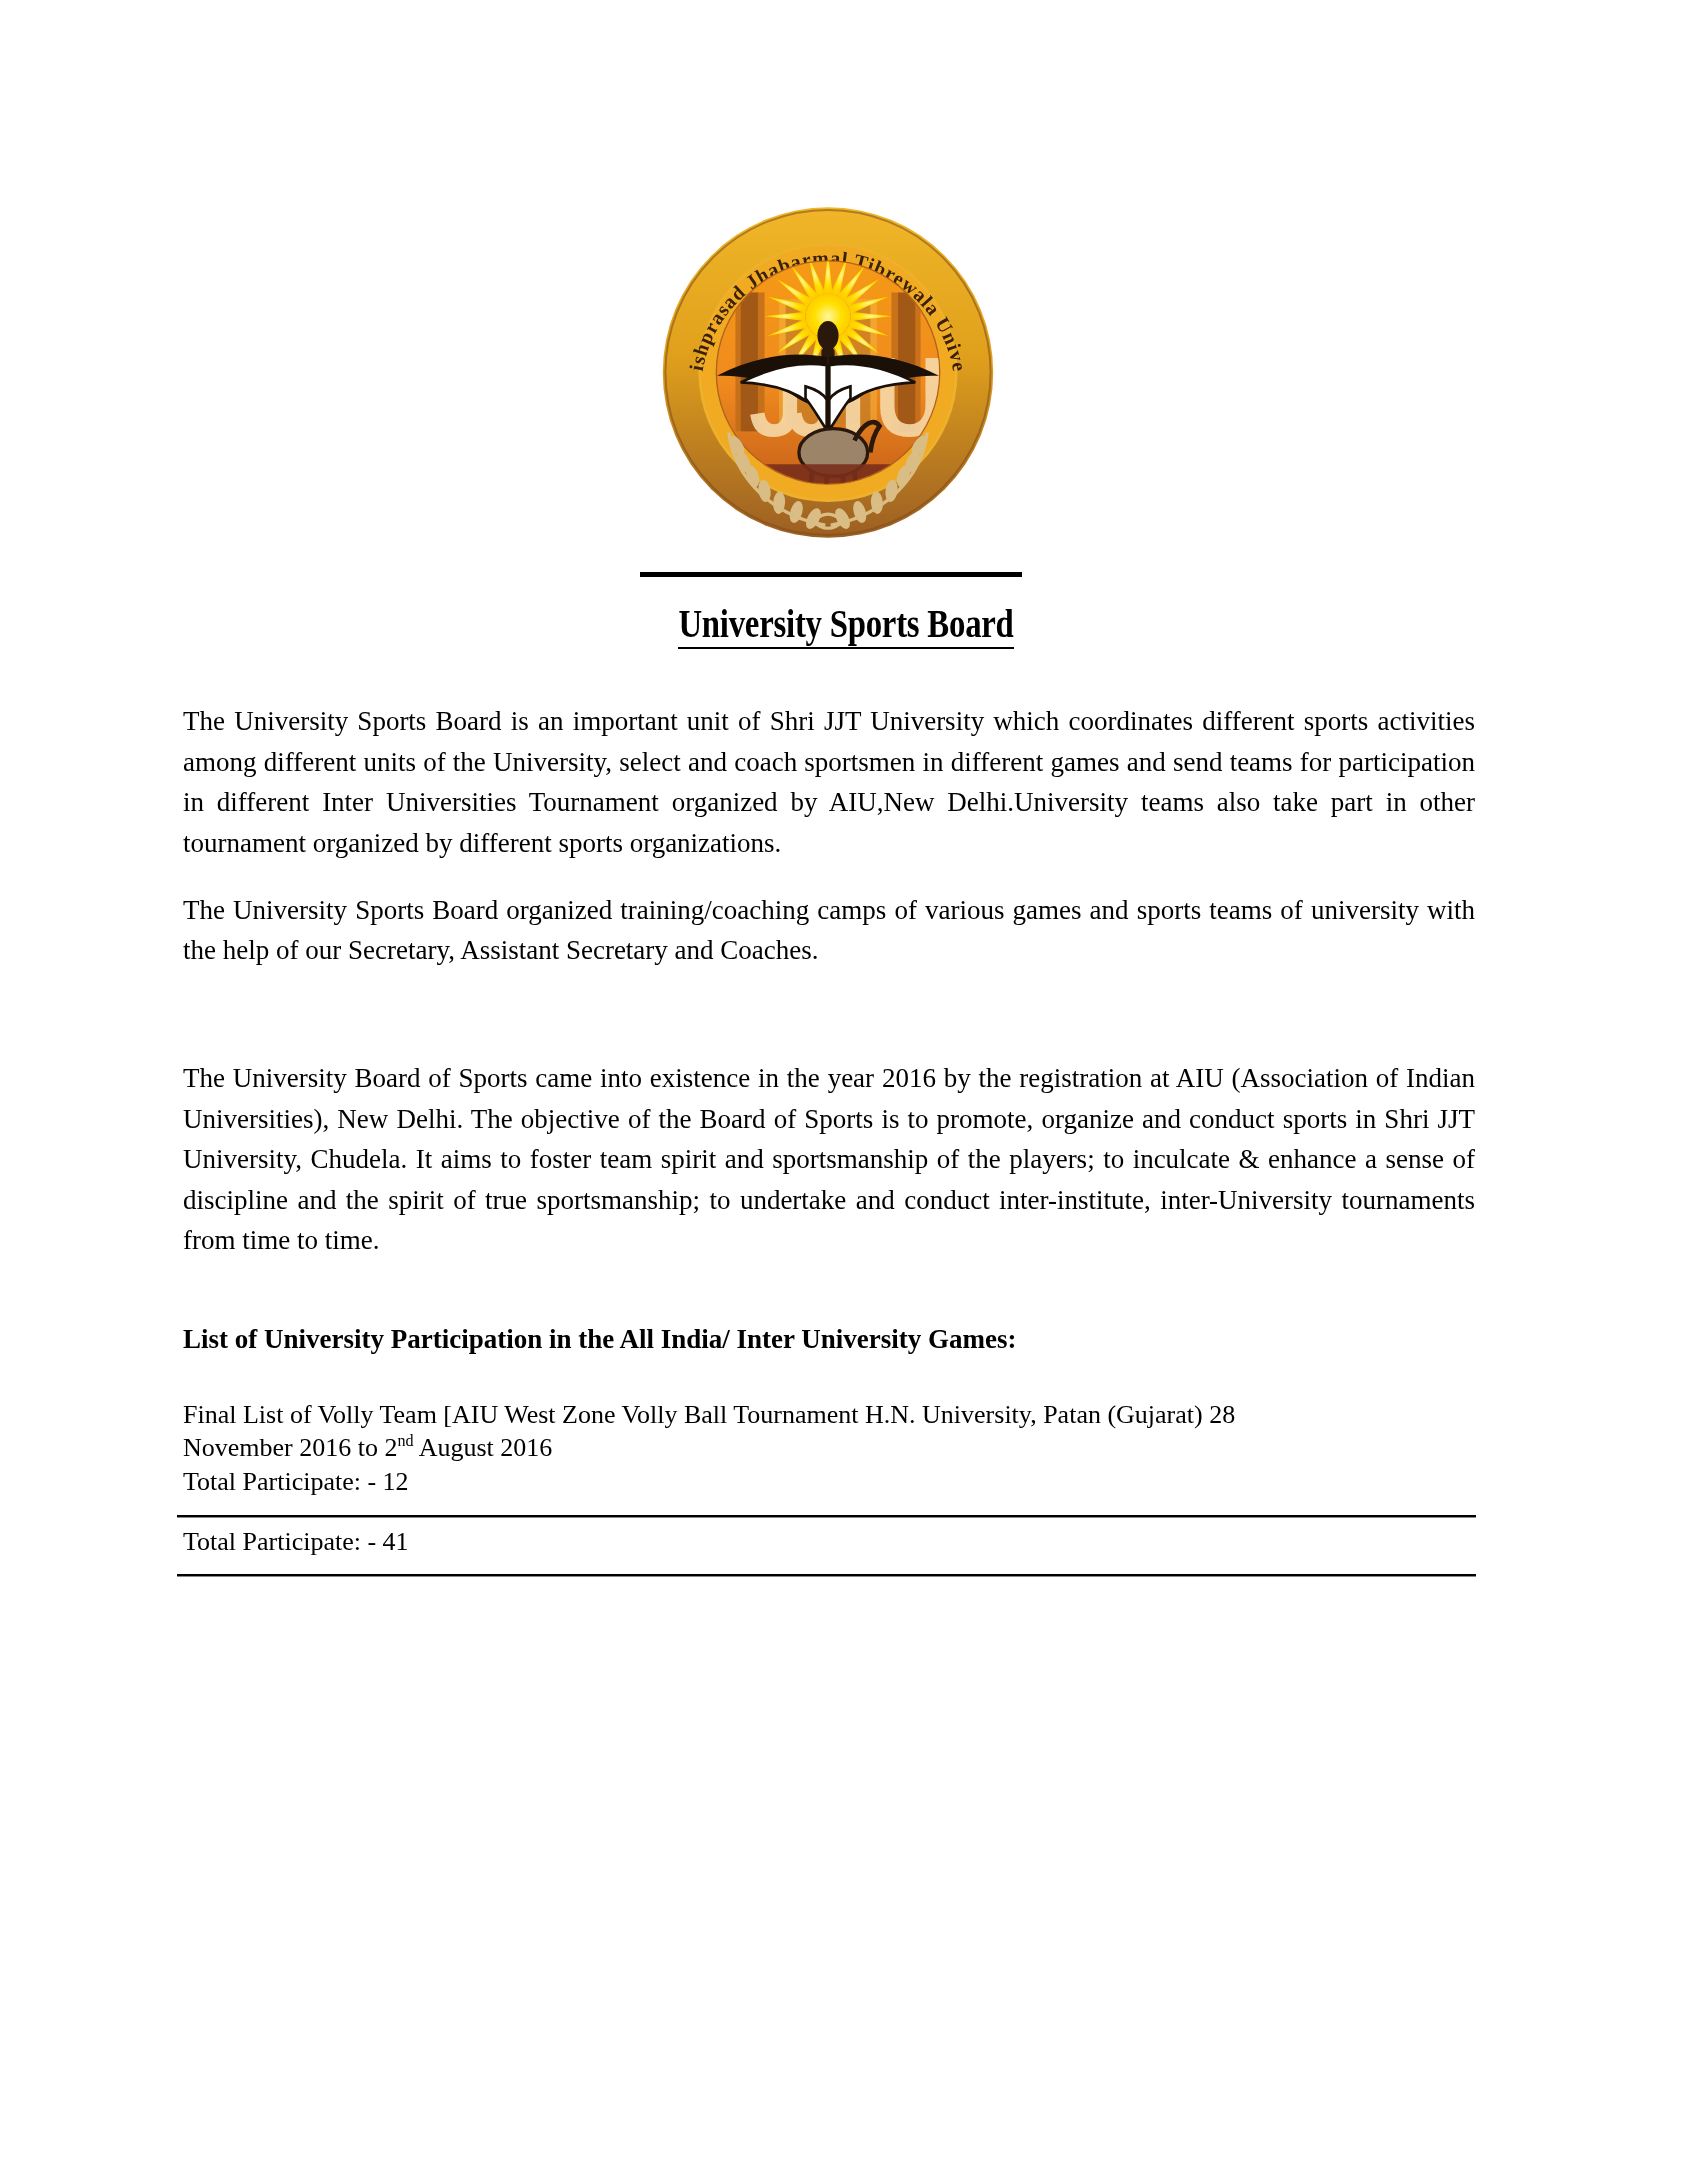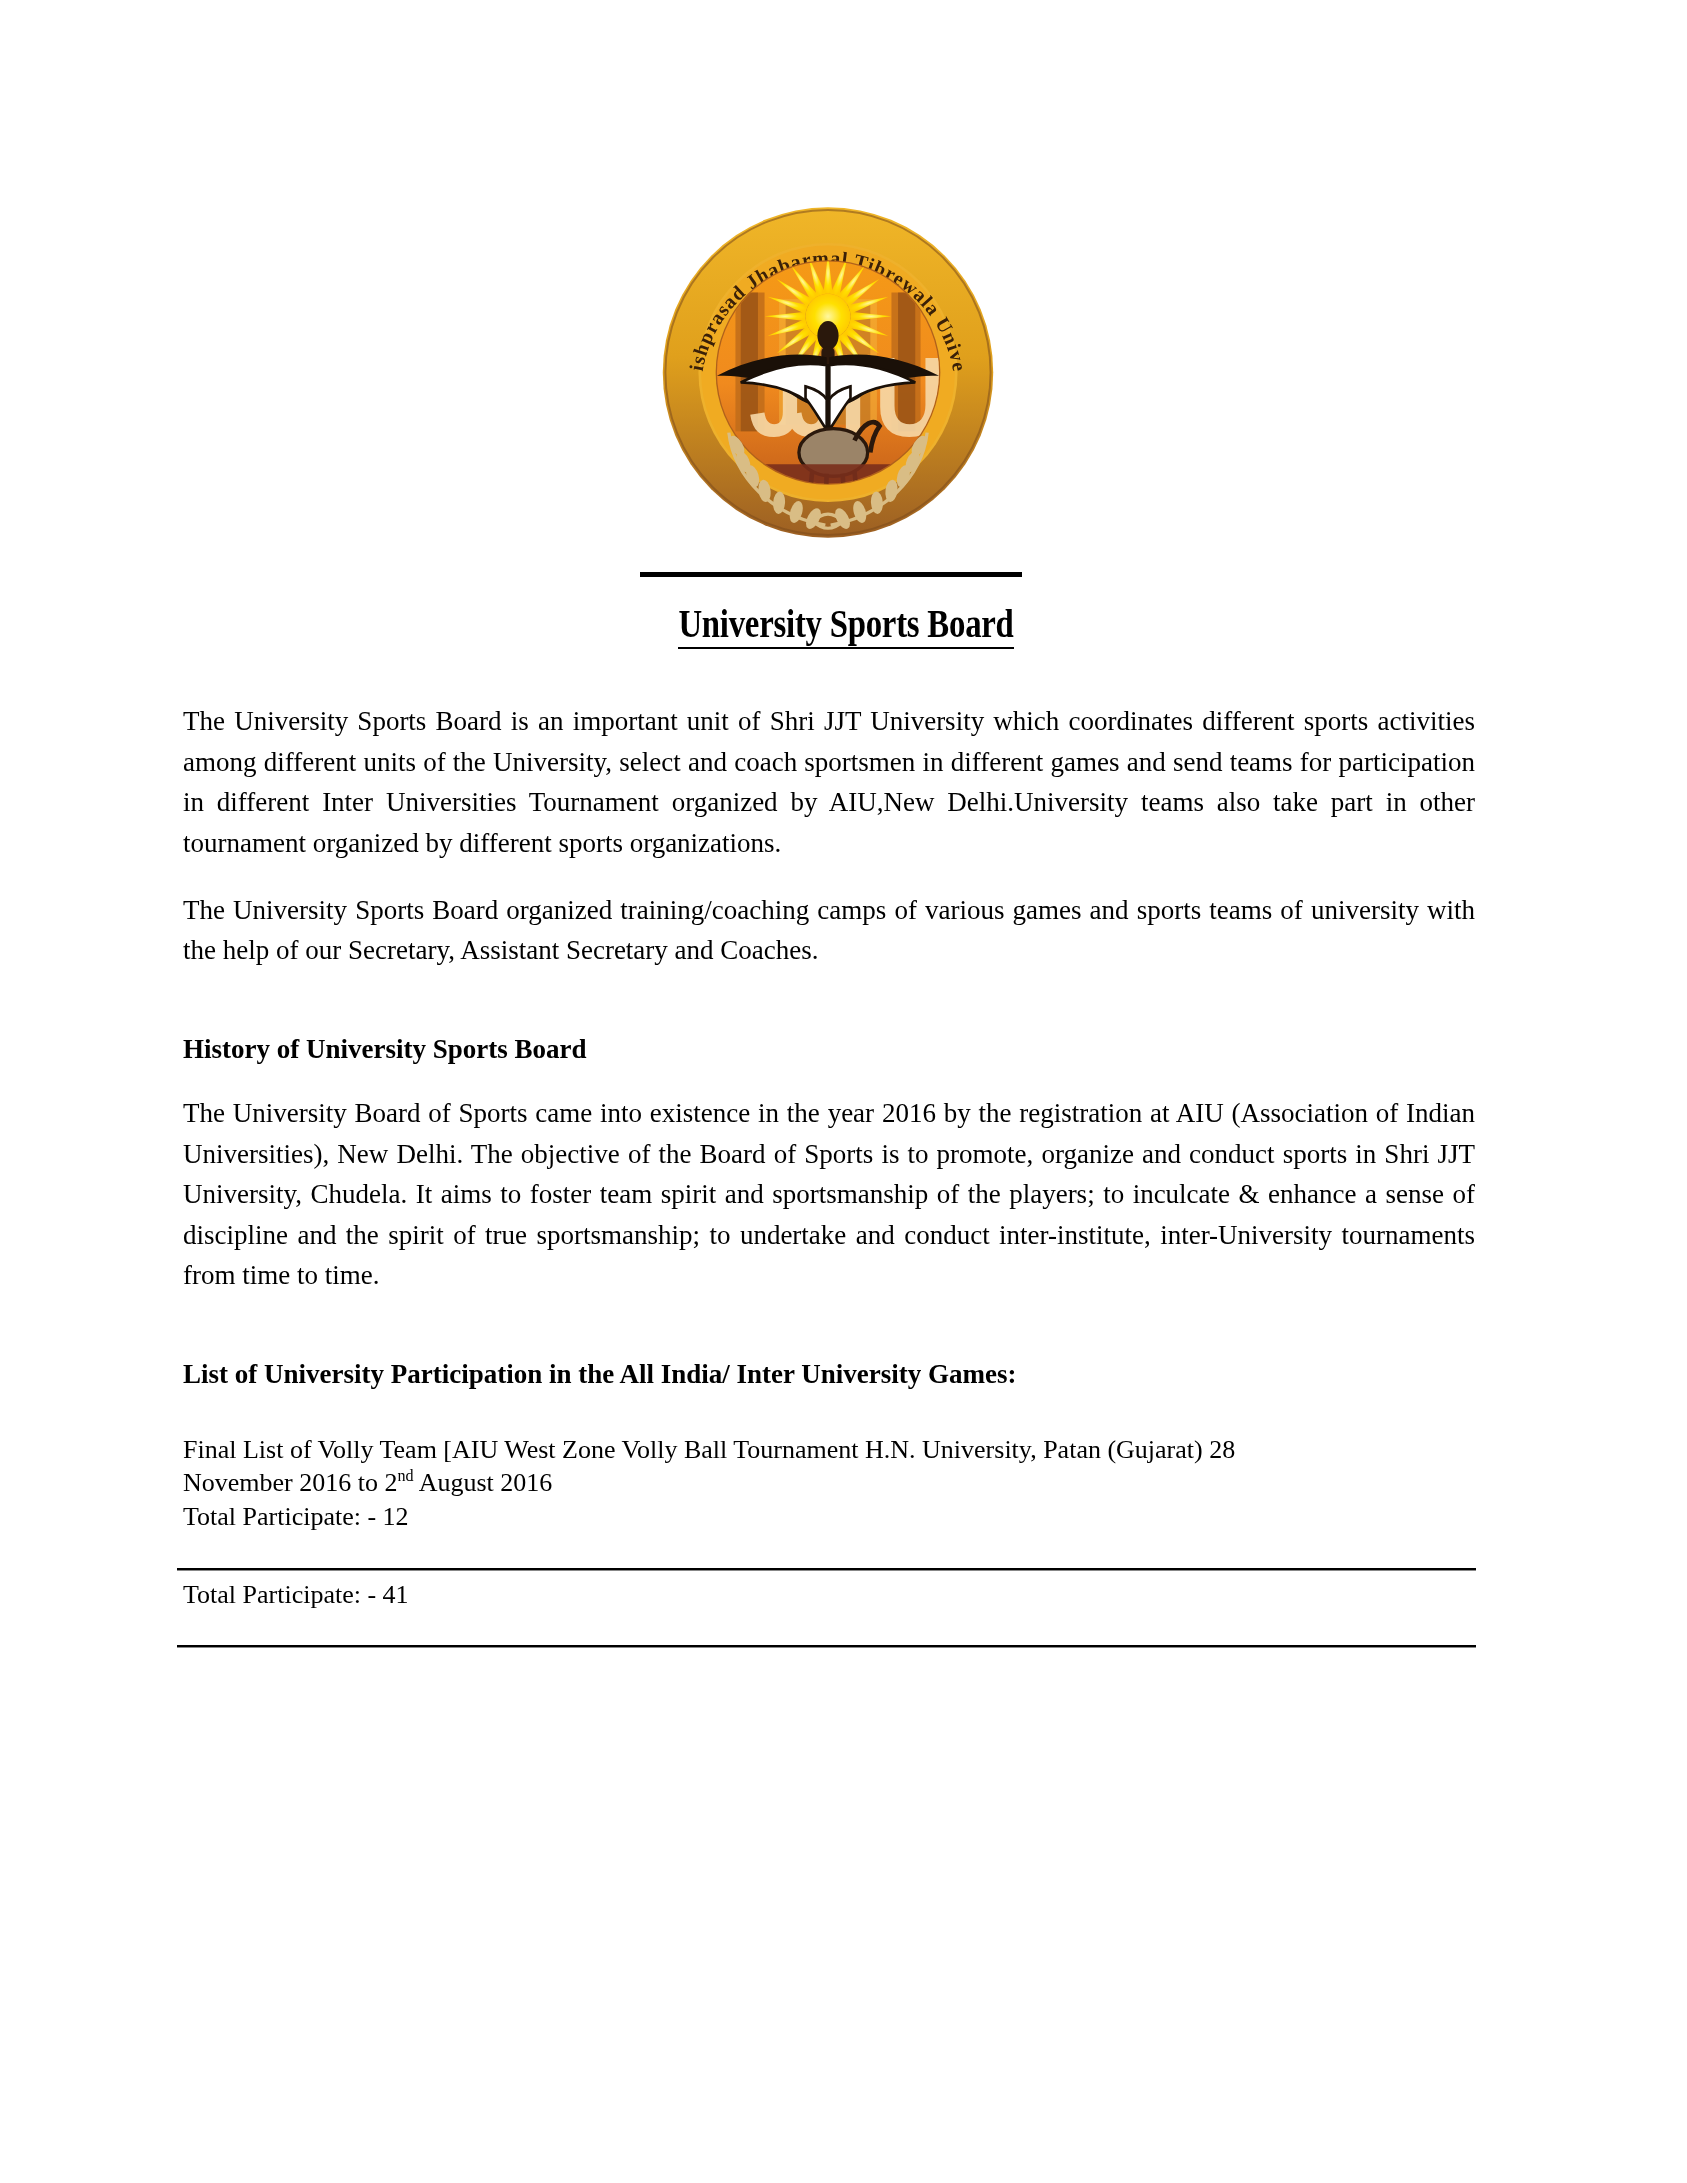--- a/index.html
+++ b/index.html
@@ -93,21 +93,21 @@
   .spacer-lg { height: 61px; }
   .spacer-md { height: 41px; }
   .spacer-sm { height: 26.5px; }
 
   
   .entries { margin: 0; }
   .entry {
     font-size: 26px;
     line-height: 1.30;
     font-family: "Liberation Serif", "DejaVu Serif", serif;
-    padding-bottom: 34px;
+    padding-bottom: 16px;
   }
   .entry .line { display: block; }
   .entry-rule {
     width: 1299px;
     margin-left: -6px;
     height: 0;
     border-top: 2px solid #000;
     border-bottom: 0.7px solid #888;
     margin-bottom: 6.6px;
   }
@@ -258,21 +258,20 @@
   <div class="doc-title"><span class="u">University Sports Board</span></div>
 
   <div class="content">
 
     <p class="body">The University Sports Board is an important unit of Shri JJT University which coordinates different sports activities among different units of the University, select and coach sportsmen in different games and send teams for participation in different Inter Universities Tournament organized by AIU,New Delhi.University teams also take part in other tournament organized by different sports organizations.</p>
 
     <p class="body last">The University Sports Board organized training/coaching camps of various games and sports teams of university with the help of our Secretary, Assistant Secretary and Coaches.</p>
 
     <div class="spacer-lg"></div>
 
-    <h2 class="section-head">History of University Sports Board</h2>
 
     <div class="spacer-sm"></div>
 
     <p class="body last">The University Board of Sports came into existence in the year 2016 by the registration at AIU (Association of Indian Universities), New Delhi. The objective of the Board of Sports is to promote, organize and conduct sports in Shri JJT University, Chudela. It aims to foster team spirit and sportsmanship of the players; to inculcate &amp; enhance a sense of discipline and the spirit of true sportsmanship; to undertake and conduct inter-institute, inter-University tournaments from time to time.</p>
 
     <div class="spacer-lg"></div>
 
     <h2 class="section-head">List of University Participation in the All India/ Inter University Games:</h2>
 
     <div class="spacer-md"></div>

